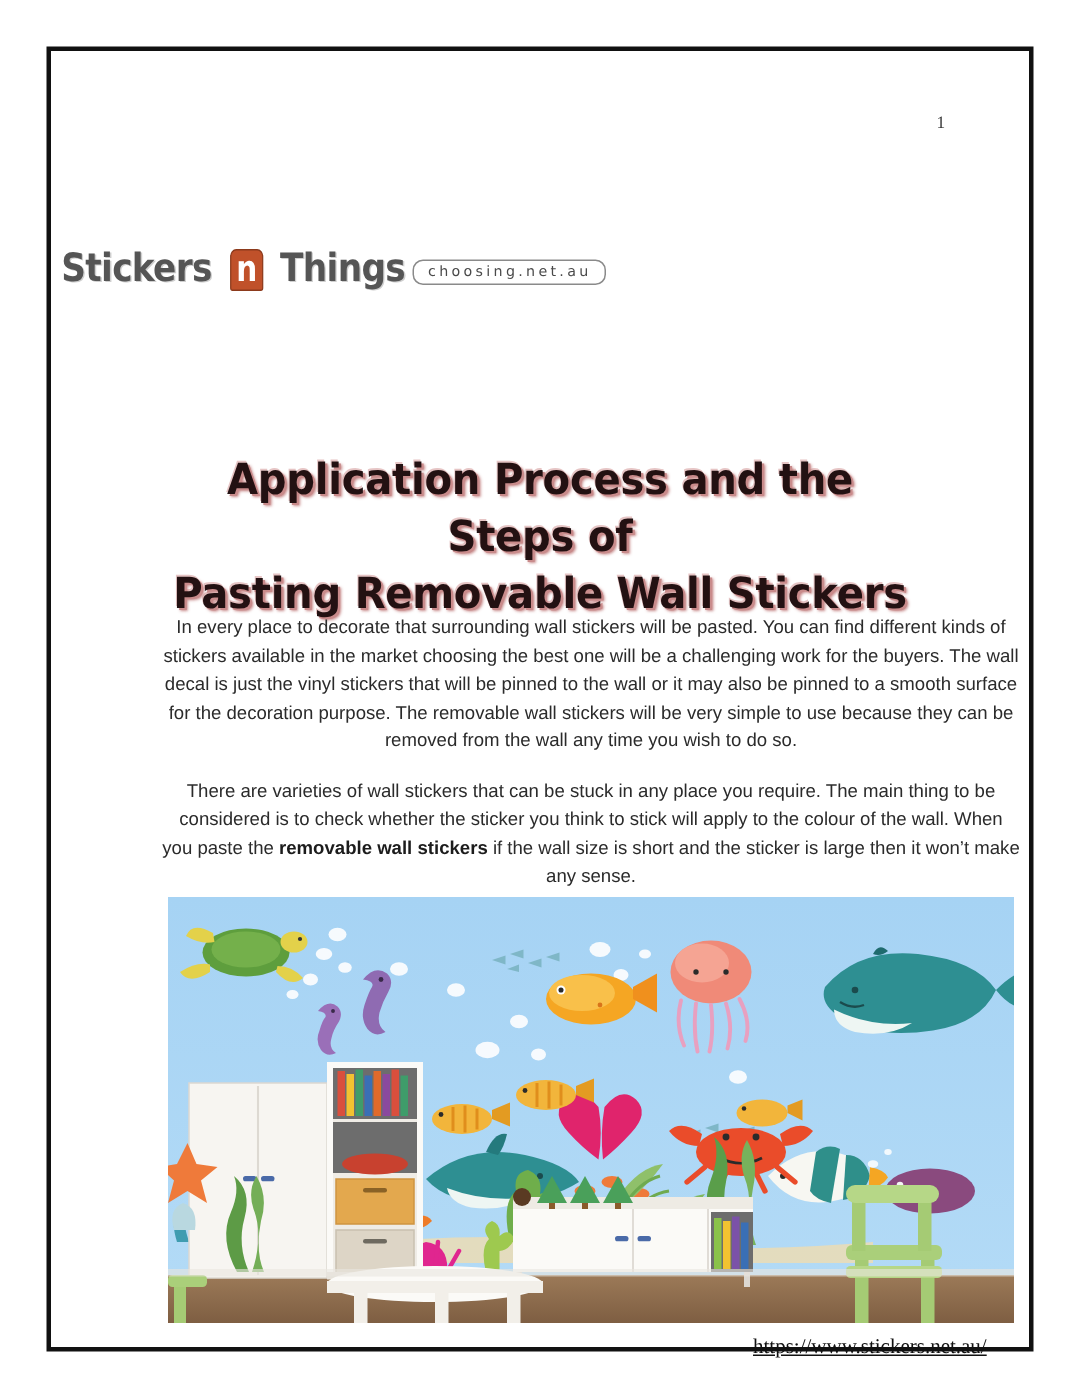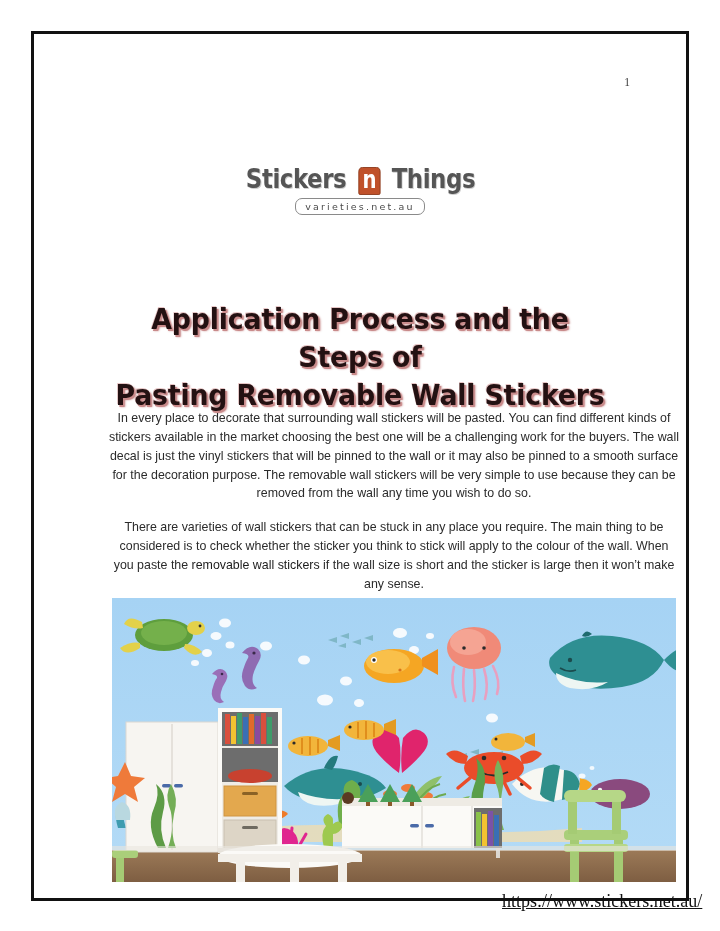--- a/index.html
+++ b/index.html
@@ -35,21 +35,21 @@
     font-family: "Liberation Serif", serif;
   }
 
   
   .logo-wrap {
     position: absolute;
     left: 0;
     right: 0;
     top: 132px;
     display: flex;
-    flex-direction: column;
+    flex-direction: row;
     align-items: center;
   }
   .logo-main {
     display: flex;
     align-items: baseline;
     line-height: 1;
     letter-spacing: -0.5px;
   }
   .logo-word {
     font-family: "DejaVu Sans", sans-serif;
@@ -113,59 +113,59 @@
     left: 74px;
     width: 572px;
     top: 375px;
     font-family: "Liberation Sans", sans-serif;
     font-size: 12.4px;
     line-height: 1.52;
     color: #2b2b2b;
     text-align: left;
   }
   .body-copy p { margin: 0 0 15px 0; text-align: center; }
-  .body-copy .bold { font-weight: normal; color: #1c1c1c; }
+  .body-copy .bold { font-weight: bold; color: #1c1c1c; }
 
   
   .photo {
     position: absolute;
     left: 78px;
     top: 564px;
     width: 564px;
     height: 284px;
     overflow: hidden;
     background: #a9d6f5;
   }
   .photo svg { display: block; width: 100%; height: 100%; }
 
   
   .doc-link {
     position: absolute;
     left: 468px;
     top: 857px;
     font-family: "Liberation Serif", serif;
-    font-size: 18px;
+    font-size: 14px;
     color: #111111;
     text-decoration: underline;
   }
 </style>
 </head>
 <body>
 
 <div class="page-frame">
 
   <div class="page-number">1</div>
 
   <div class="logo-wrap">
     <div class="logo-main">
       <span class="logo-word">Stickers</span>
       <span class="logo-n">n</span>
       <span class="logo-word">Things</span>
     </div>
-    <div class="logo-sub">varieties.net.au</div>
+    <div class="logo-sub">choosing.net.au</div>
   </div>
 
   <h1 class="doc-title">
     <span class="tline">Application Process and the Steps of</span>
     <span class="tline">Pasting Removable Wall Stickers</span>
   </h1>
 
   <div class="body-copy">
     <p>In every place to decorate that surrounding wall stickers will be pasted. You can find different kinds of stickers available in the market choosing the best one will be a challenging work for the buyers. The wall decal is just the vinyl stickers that will be pinned to the wall or it may also be pinned to a smooth surface for the decoration purpose. The removable wall stickers will be very simple to use because they can be removed from the wall any time you wish to do so.</p>
     <p><span>There are varieties of wall stickers that can be stuck in any place you require. The main thing to be considered is to check whether the sticker you think to stick will apply to the colour of the wall. When you paste the </span><span class="bold">removable wall stickers</span><span> if the wall size is short and the sticker is large then it won’t make any sense.</span></p>

